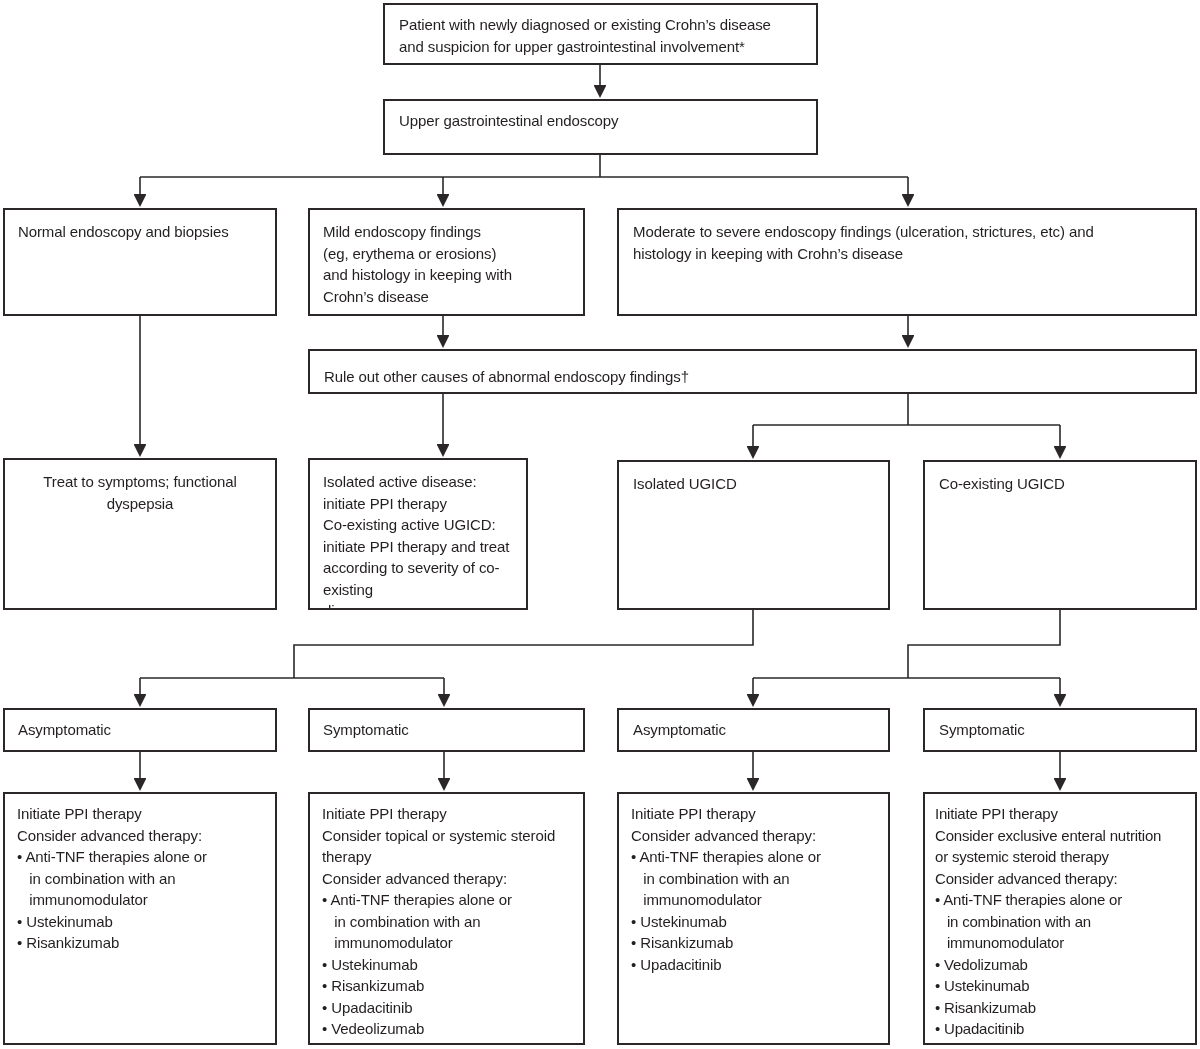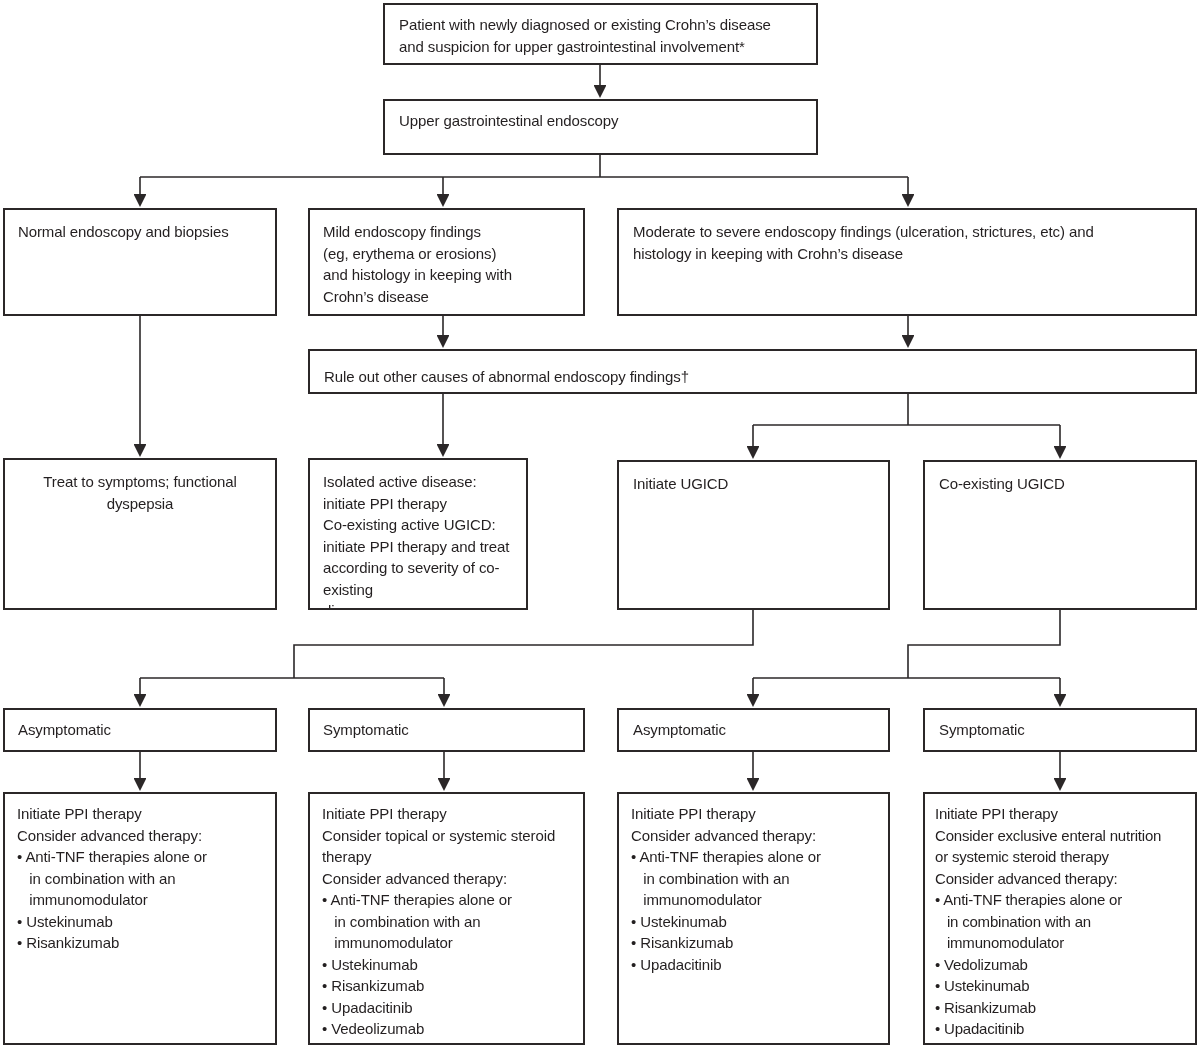--- a/index.html
+++ b/index.html
@@ -115,21 +115,21 @@
   <div class="box b-ruleout">Rule out other causes of abnormal endoscopy findings†</div>
 
   <div class="box b-treat">Treat to symptoms; functional
 dyspepsia</div>
   <div class="box b-isoactive">Isolated active disease:
 initiate PPI therapy
 Co-existing active UGICD:
 initiate PPI therapy and treat
 according to severity of co-existing
 disease</div>
-  <div class="box b-isougicd">Initiate UGICD</div>
+  <div class="box b-isougicd">Isolated UGICD</div>
   <div class="box b-coexugicd">Co-existing UGICD</div>
 
   <div class="box b-asym1">Asymptomatic</div>
   <div class="box b-sym1">Symptomatic</div>
   <div class="box b-asym2">Asymptomatic</div>
   <div class="box b-sym2">Symptomatic</div>
 
   <div class="box b-tx1">Initiate PPI therapy
 Consider advanced therapy:
 • Anti-TNF therapies alone or

